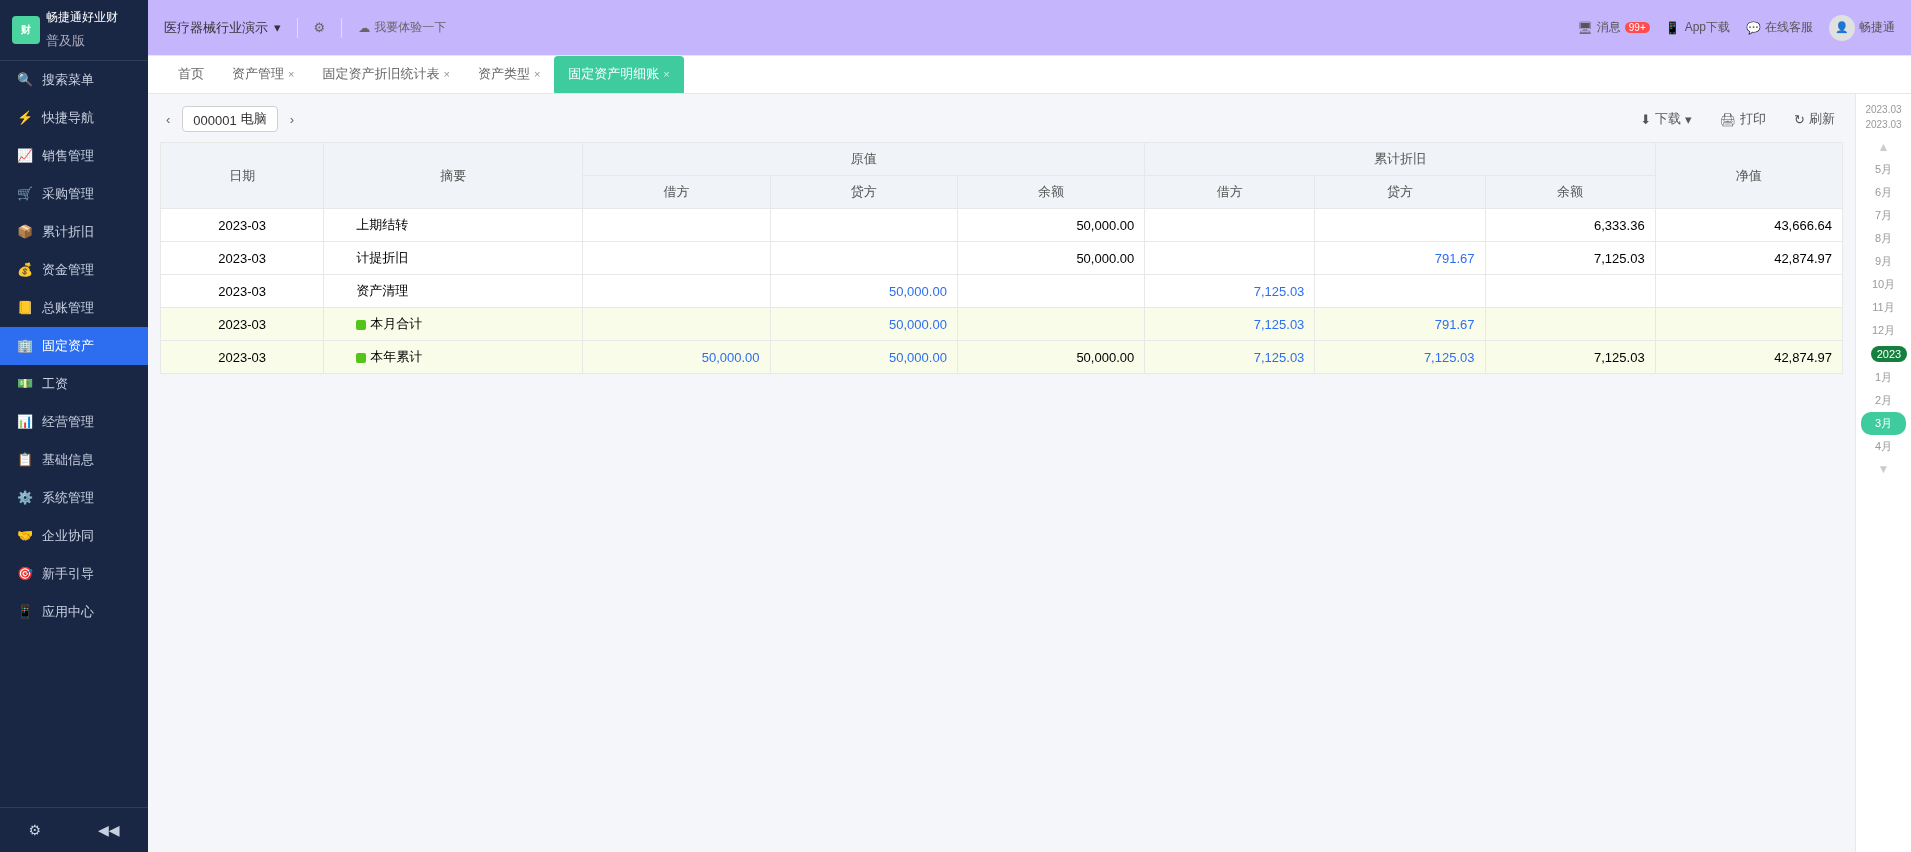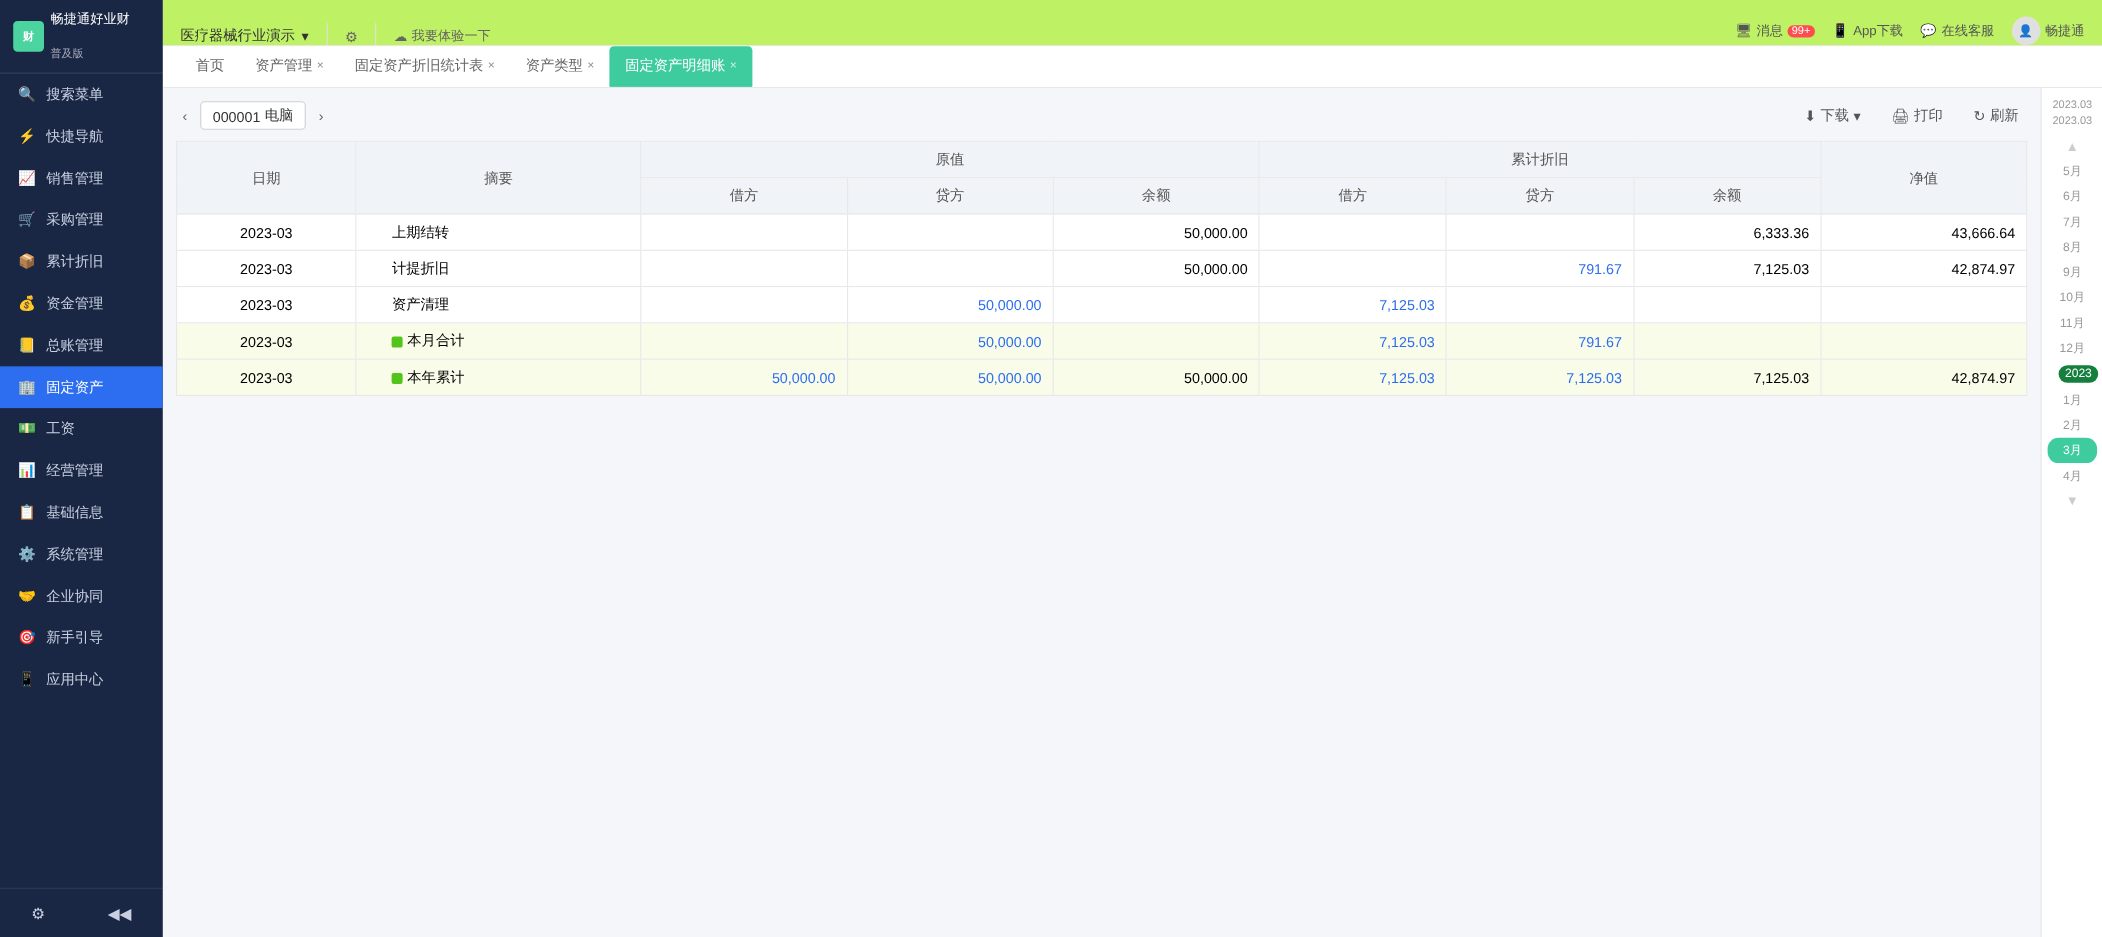--- a/index.html
+++ b/index.html
@@ -6,35 +6,35 @@
     body { font-family: 'Microsoft YaHei', Arial, sans-serif; font-size: 13px; background: #f0f2f5; overflow: hidden; }
 
     
     .app-container { display: flex; height: 852px; width: 1911px; }
 
     
     .sidebar { width: 148px; background: #1a2744; color: #fff; display: flex; flex-direction: column; flex-shrink: 0; }
     .sidebar-logo { padding: 10px 12px; display: flex; align-items: center; gap: 6px; border-bottom: 1px solid rgba(255,255,255,0.1); }
     .sidebar-logo-icon { width: 28px; height: 28px; background: #4cd4a0; border-radius: 4px; display: flex; align-items: center; justify-content: center; font-size: 10px; color: #fff; font-weight: bold; }
     .sidebar-logo-text { font-size: 12px; line-height: 1.3; }
-    .sidebar-logo-sub { font-size: 10px; color: #aab; margin-top: 16px; }
+    .sidebar-logo-sub { font-size: 13px; color: #aab; margin-top: 6px; }
     .sidebar-scroll { flex: 1; overflow-y: auto; }
     .sidebar-scroll::-webkit-scrollbar { width: 4px; }
     .sidebar-scroll::-webkit-scrollbar-thumb { background: rgba(255,255,255,0.2); border-radius: 2px; }
     .sidebar-item { display: flex; align-items: center; gap: 8px; padding: 10px 16px; cursor: pointer; color: #c8d0e0; font-size: 13px; }
     .sidebar-item.active { background: #2d6ef0; color: #fff; }
     .sidebar-item-icon { width: 18px; height: 18px; display: flex; align-items: center; justify-content: center; flex-shrink: 0; }
     .sidebar-bottom { padding: 8px 0; border-top: 1px solid rgba(255,255,255,0.1); display: flex; justify-content: space-around; }
     .sidebar-bottom-btn { color: #c8d0e0; cursor: pointer; padding: 6px; font-size: 14px; }
 
     
     .main { flex: 1; display: flex; flex-direction: column; overflow: hidden; }
 
     
-    .topbar { height: 42px; background: #bef264; display: flex; align-items: flex-end; padding: 0 16px; gap: 12px; border-bottom: 1px solid #e8e8e8; flex-shrink: 0; }
+    .topbar { height: 56px; background: #c4b5fd; display: flex; align-items: center; padding: 0 16px; gap: 12px; border-bottom: 1px solid #e8e8e8; flex-shrink: 0; }
     .topbar-company { display: flex; align-items: center; gap: 6px; color: #333; font-size: 13px; cursor: pointer; }
     .topbar-divider { width: 1px; height: 20px; background: #e0e0e0; margin: 0 4px; }
     .topbar-settings { color: #666; cursor: pointer; }
     .topbar-experience { display: flex; align-items: center; gap: 4px; color: #666; font-size: 12px; cursor: pointer; }
     .topbar-right { margin-left: auto; display: flex; align-items: center; gap: 16px; }
     .topbar-right-item { display: flex; align-items: center; gap: 4px; color: #555; font-size: 12px; cursor: pointer; }
     .badge { background: #ff4d4f; color: #fff; border-radius: 10px; padding: 0 4px; font-size: 10px; min-width: 18px; text-align: center; }
     .user-avatar { width: 26px; height: 26px; background: #e0e0e0; border-radius: 50%; display: flex; align-items: center; justify-content: center; font-size: 11px; color: #555; }
 
     

